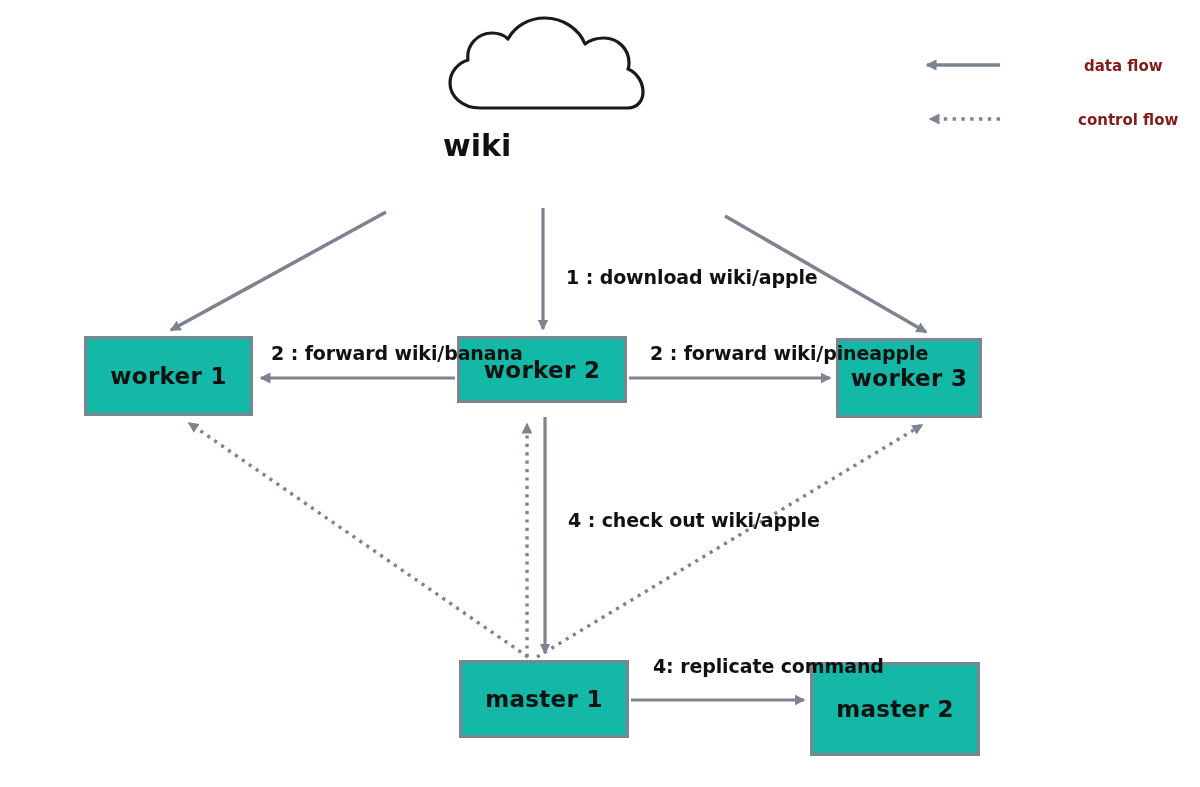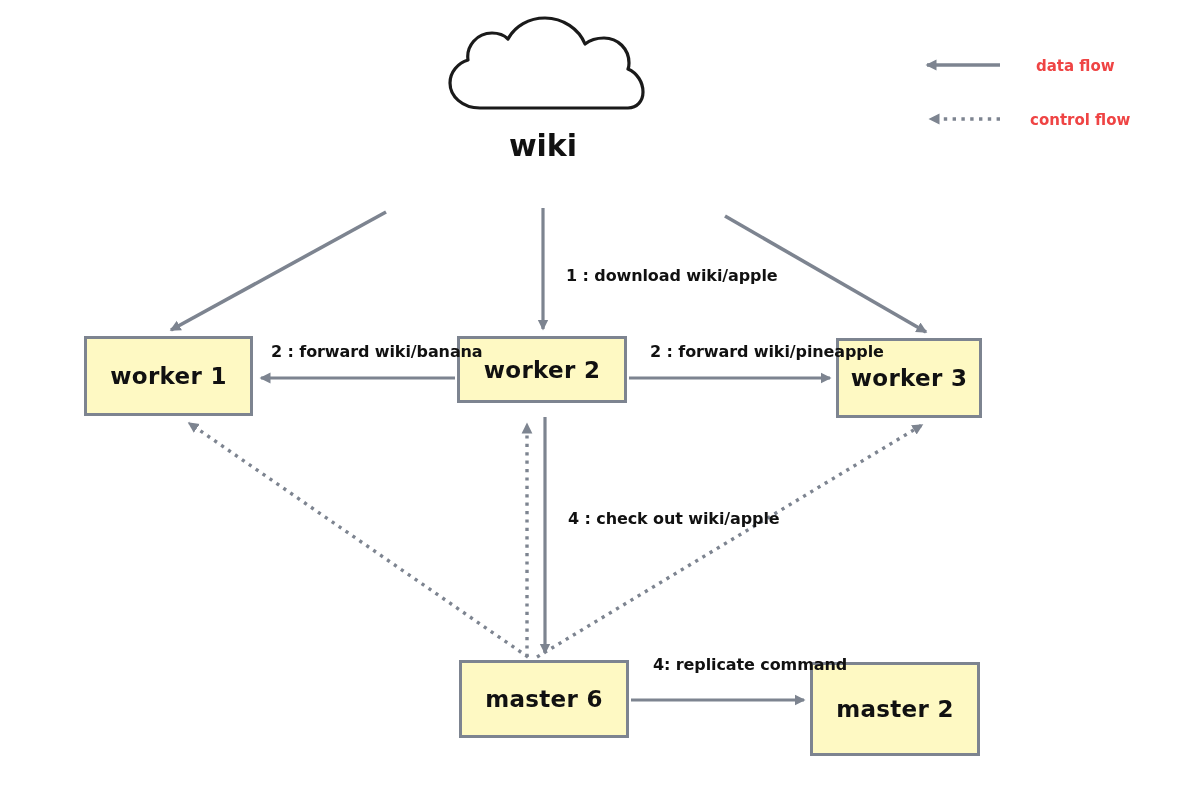--- a/index.html
+++ b/index.html
@@ -20,59 +20,60 @@
   svg#diagram {
     position: absolute;
     left: 0;
     top: 0;
     width: 1200px;
     height: 787px;
   }
   .node-box {
     position: absolute;
     box-sizing: border-box;
-    background: #fef9c3;
+    background: #14b8a6;
     border: 3px solid #7d8490;
     display: flex;
     align-items: center;
     justify-content: center;
   }
   .node-box .node-label {
     font-family: "DejaVu Sans", sans-serif;
     font-weight: 700;
     font-size: 23px;
     color: #111111;
     letter-spacing: 0.3px;
     white-space: nowrap;
   }
   .cloud-label {
     position: absolute;
     font-family: "DejaVu Sans", sans-serif;
     font-weight: 700;
     font-size: 30px;
     color: #111111;
     white-space: nowrap;
-    text-align: center;
+    text-align: left;
   }
   .edge-label {
     position: absolute;
     font-family: "DejaVu Sans", sans-serif;
     font-weight: 700;
-    font-size: 16px;
+    font-size: 19px;
     color: #111111;
     white-space: nowrap;
     letter-spacing: -0.1px;
   }
   .legend-label {
     position: absolute;
     font-family: "DejaVu Sans", sans-serif;
     font-weight: 700;
     font-size: 15px;
-    color: #ef4444;
+    color: #7f1d1d;
     white-space: nowrap;
+    margin-left: 48px;
   }
 </style>
 </head>
 <body>
 
 <div id="canvas">
 
   <svg id="diagram" viewBox="0 0 1200 787" xmlns="http://www.w3.org/2000/svg">
     <defs>
       <marker id="ah" markerWidth="9" markerHeight="9" refX="7.2" refY="4.5" orient="auto" markerUnits="strokeWidth">
@@ -131,21 +132,21 @@
 
   <div class="node-box" style="left:457px; top:336px; width:170px; height:67px;">
     <span class="node-label">worker 2</span>
   </div>
 
   <div class="node-box" style="left:836px; top:338px; width:146px; height:80px;">
     <span class="node-label">worker 3</span>
   </div>
 
   <div class="node-box" style="left:459px; top:660px; width:170px; height:78px;">
-    <span class="node-label">master 6</span>
+    <span class="node-label">master 1</span>
   </div>
 
   <div class="node-box" style="left:810px; top:662px; width:170px; height:94px;">
     <span class="node-label">master 2</span>
   </div>
 
   <div class="edge-label" style="left:566px; top:266px;">1 : download wiki/apple</div>
 
   <div class="edge-label" style="left:271px; top:342px;text-align:right;">2 : forward wiki/banana</div>
 

